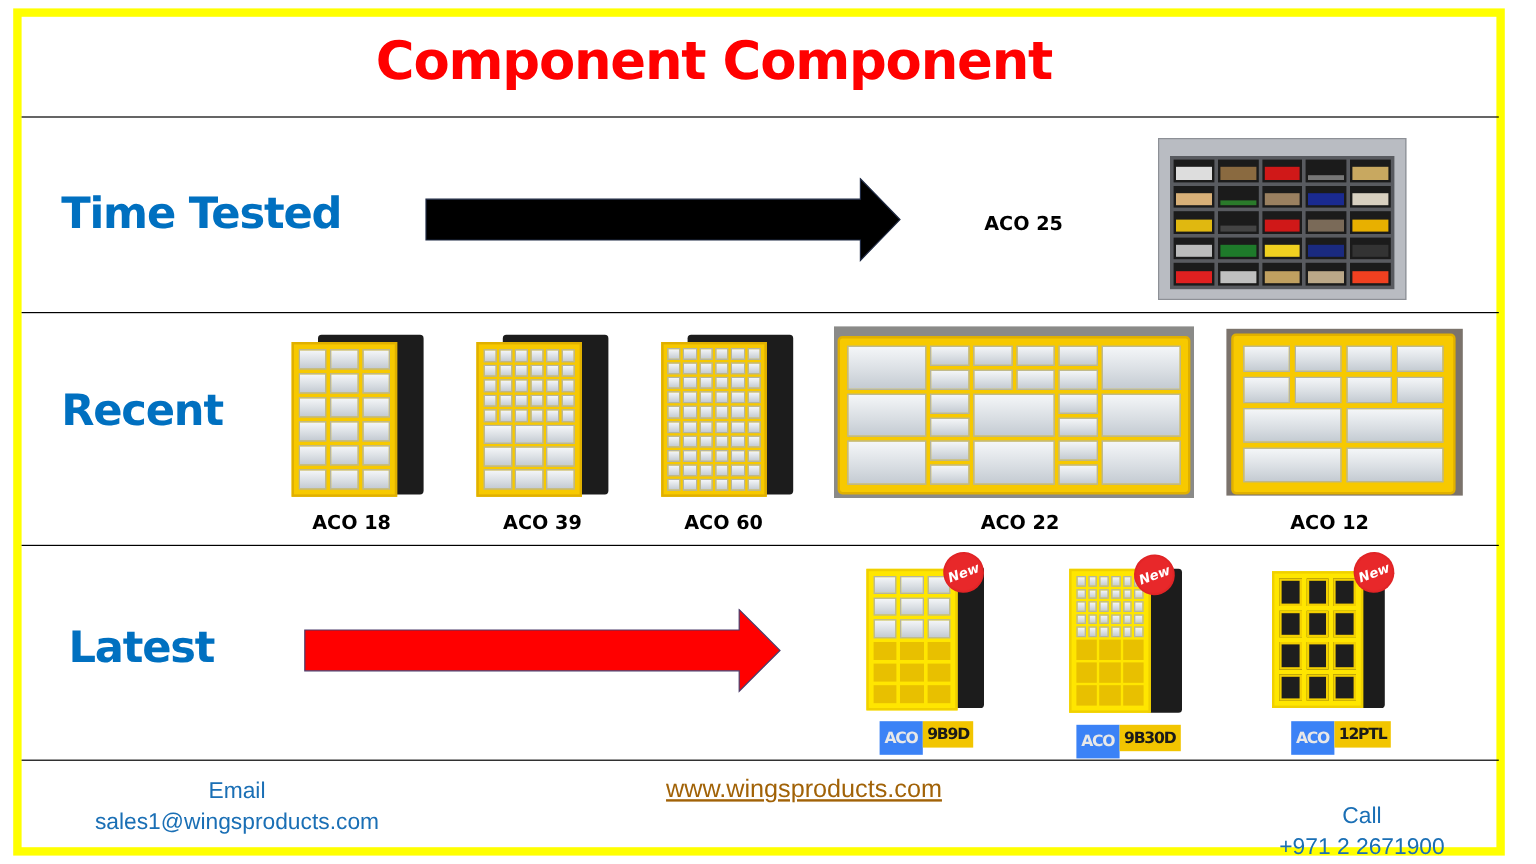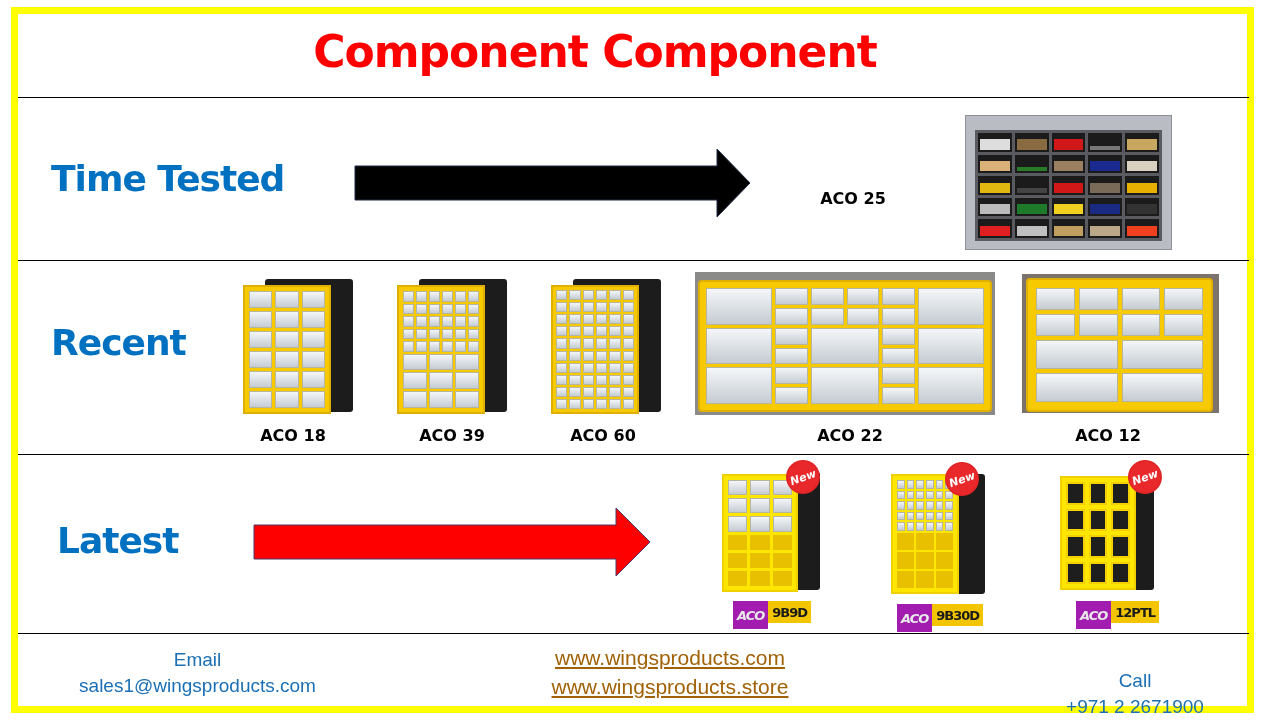--- a/index.html
+++ b/index.html
@@ -17,21 +17,21 @@
   .org { position:absolute; }
   .org .back { position:absolute; background:#1c1c1c; border-radius:3px; }
   .org .front { position:absolute; background:#f7c900; border:2px solid #e0b000; display:grid; gap:3px; padding:4px; box-sizing:border-box; }
   .org .drawer { background:linear-gradient(180deg,#f4f6f8 0%,#d8dde2 60%,#c4cbd2 100%); border:1px solid #b5b5a0; }
   .cab { position:absolute; background:#b9bcc2; border:1px solid #8d9096; }
   .cab .inner { position:absolute; left:9px; top:14px; right:9px; bottom:8px; display:grid; grid-template-columns:repeat(5,1fr); grid-template-rows:repeat(5,1fr); gap:3px; background:#595b60; padding:3px; }
   .cab .cell { background:#1b1b1b; position:relative; overflow:hidden; }
   .cab .cell span { position:absolute; left:2px; right:2px; bottom:2px; height:55%; }
   .newbadge { position:absolute; width:34px; height:34px; border-radius:50%; background:radial-gradient(circle,#e8282a 60%,#c01010 100%); color:#fff; font-size:11px; font-style:italic; font-weight:bold; display:flex; align-items:center; justify-content:center; transform:rotate(-20deg); font-family:"DejaVu Sans", sans-serif; }
   .model-badge { position:absolute; display:flex; height:22px; font-family:"DejaVu Sans", sans-serif; font-weight:bold; font-size:13px; }
-  .model-badge .pre { background:#a21caf; color:#e8e8e8; padding:14px 4px; display:flex; align-items:center; letter-spacing:-1px;font-style:italic; }
+  .model-badge .pre { background:#3b82f6; color:#e8e8e8; padding:14px 4px; display:flex; align-items:center; letter-spacing:-1px; }
   .model-badge .code { background:#f2c500; color:#1a1a1a; padding:0 4px; display:flex; align-items:center; letter-spacing:-1px; }
   .bin { background:#1e1e1e; border:2px solid #f3d000; }
 </style>
 </head>
 <body>
 
 <div class="frame"></div>
 
 <div class="title" style="left:0;width:1190px;">Component Component</div>
 
@@ -39,21 +39,21 @@
 <div class="hline" style="top:260px;"></div>
 <div class="hline" style="top:454px;"></div>
 <div class="hline" style="top:633px;"></div>
 
 <div class="sect-label" style="left:51px;top:158px;">Time Tested</div>
 
 <svg class="abs" style="left:354px;top:148px;" width="398" height="71" viewBox="0 0 398 71">
   <polygon points="1,18 363,18 363,1 396,35 363,69 363,52 1,52" fill="#000" stroke="#1f2a44" stroke-width="1"></polygon>
 </svg>
 
-<div class="prod-label" style="left:813px;top:189px;width:80px;">ACO 25</div>
+<div class="prod-label" style="left:813px;top:177px;width:80px;">ACO 25</div>
 
 <div class="cab" style="left:965px;top:115px;width:205px;height:133px;">
   <div class="inner">
     <div class="cell">
         <span style="background:#ddd;"></span>
       </div>
     <div class="cell">
         <span style="background:#8a6a40;"></span>
       </div>
     <div class="cell">
@@ -424,19 +424,18 @@
   <span class="code">12PTL</span>
 </div>
 
 <div class="footer-text blue" style="left:55px;top:647px;width:285px;">
   <div>Email</div>
   <div>sales1@wingsproducts.com</div>
 </div>
 
 <div class="footer-text" style="left:520px;top:643px;width:300px;font-size:21px;line-height:29px;">
   <div><span class="link">www.wingsproducts.com</span></div>
-  <div><span class="link">www.wingsproducts.store</span></div>
 </div>
 
 <div class="footer-text blue" style="left:1040px;top:668px;width:190px;">
   <div>Call</div>
   <div>+971 2 2671900</div>
 </div>
 
 </body></html>

